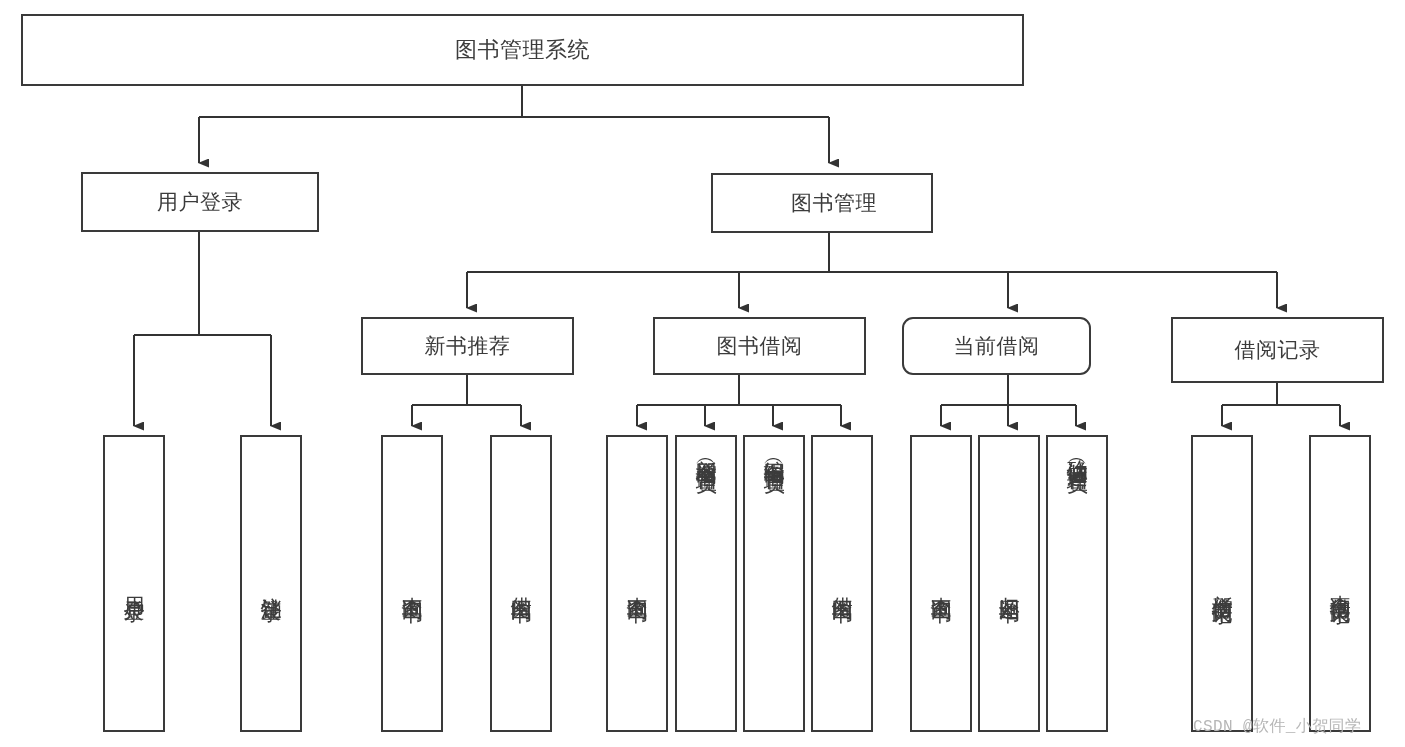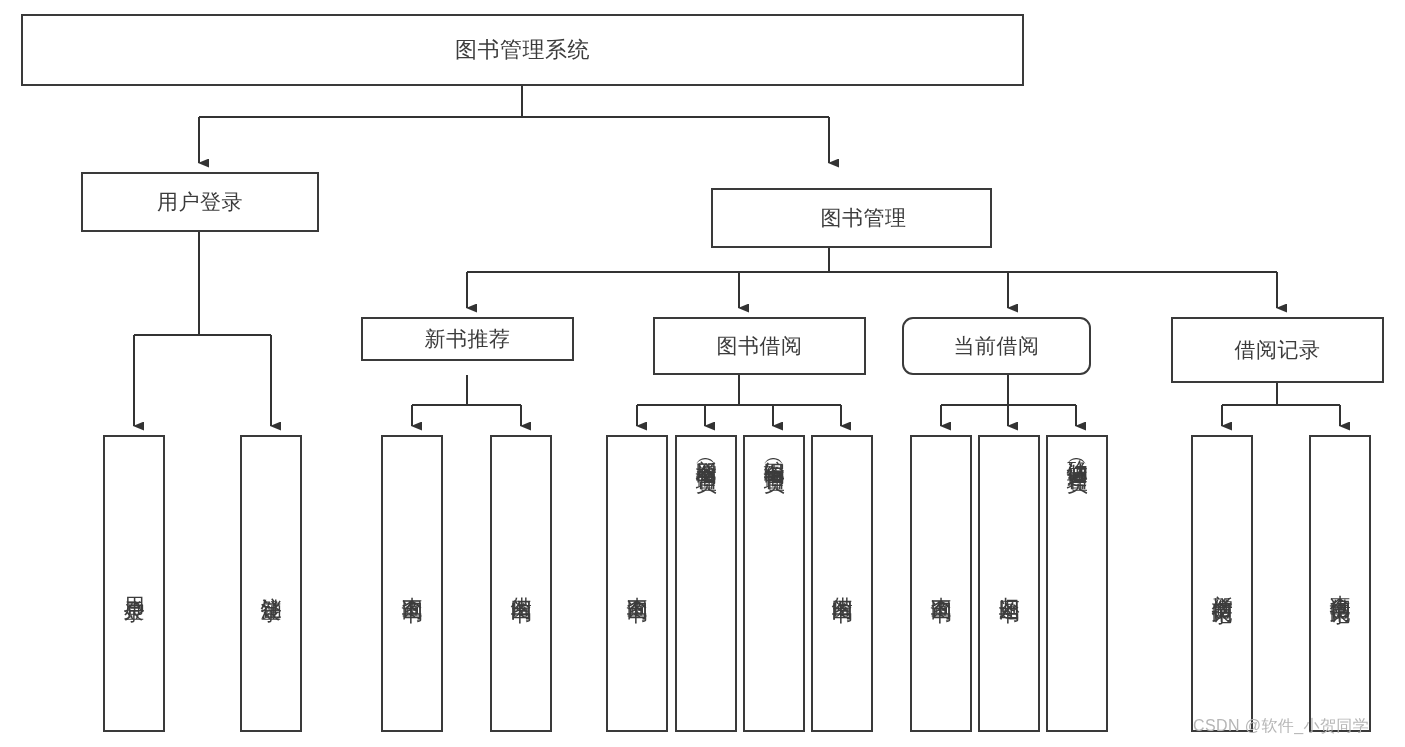--- a/index.html
+++ b/index.html
@@ -60,20 +60,21 @@
   .node-v.center-text {
     align-items: center;
     padding-top: 0;
   }
   .watermark {
     position: absolute;
     font-size: 16px;
     color: #b6b6b6;
     white-space: nowrap;
     letter-spacing: 0.4px;
+    font-family: Liberation Mono, monospace;
   }
 </style>
 </head>
 <body>
 
 <div id="diagram-root">
 
   <svg id="diagram-svg" viewBox="0 0 1405 747" xmlns="http://www.w3.org/2000/svg">
     <defs>
       <marker id="arrowhead" markerWidth="9" markerHeight="11" refX="4.5" refY="10" orient="auto" markerUnits="userSpaceOnUse">
@@ -124,25 +125,25 @@
     </g>
   </svg>
 
   <div class="node node-h node-root" style="left:21px; top:14px; width:1003px; height:72px;">
     <span>图书管理系统</span>
   </div>
 
   <div class="node node-h" style="left:81px; top:172px; width:238px; height:60px;">
     <span>用户登录</span>
   </div>
-  <div class="node node-h" style="left:711px; top:188px; width:281px; height:60px;padding-left:24px;">
+  <div class="node node-h" style="left:711px; top:173px; width:222px; height:60px;padding-left:24px;">
     <span>图书管理</span>
   </div>
 
-  <div class="node node-h" style="left:361px; top:317px; width:213px; height:44px;">
+  <div class="node node-h" style="left:361px; top:317px; width:213px; height:58px;">
     <span>新书推荐</span>
   </div>
   <div class="node node-h" style="left:633px; top:317px; width:213px; height:58px;margin-left:20px;">
     <span>图书借阅</span>
   </div>
   <div class="node node-h" style="left:902px; top:317px; width:189px; height:58px;border-radius:11px;">
     <span>当前借阅</span>
   </div>
   <div class="node node-h" style="left:1171px; top:317px; width:213px; height:66px;">
     <span>借阅记录</span>

